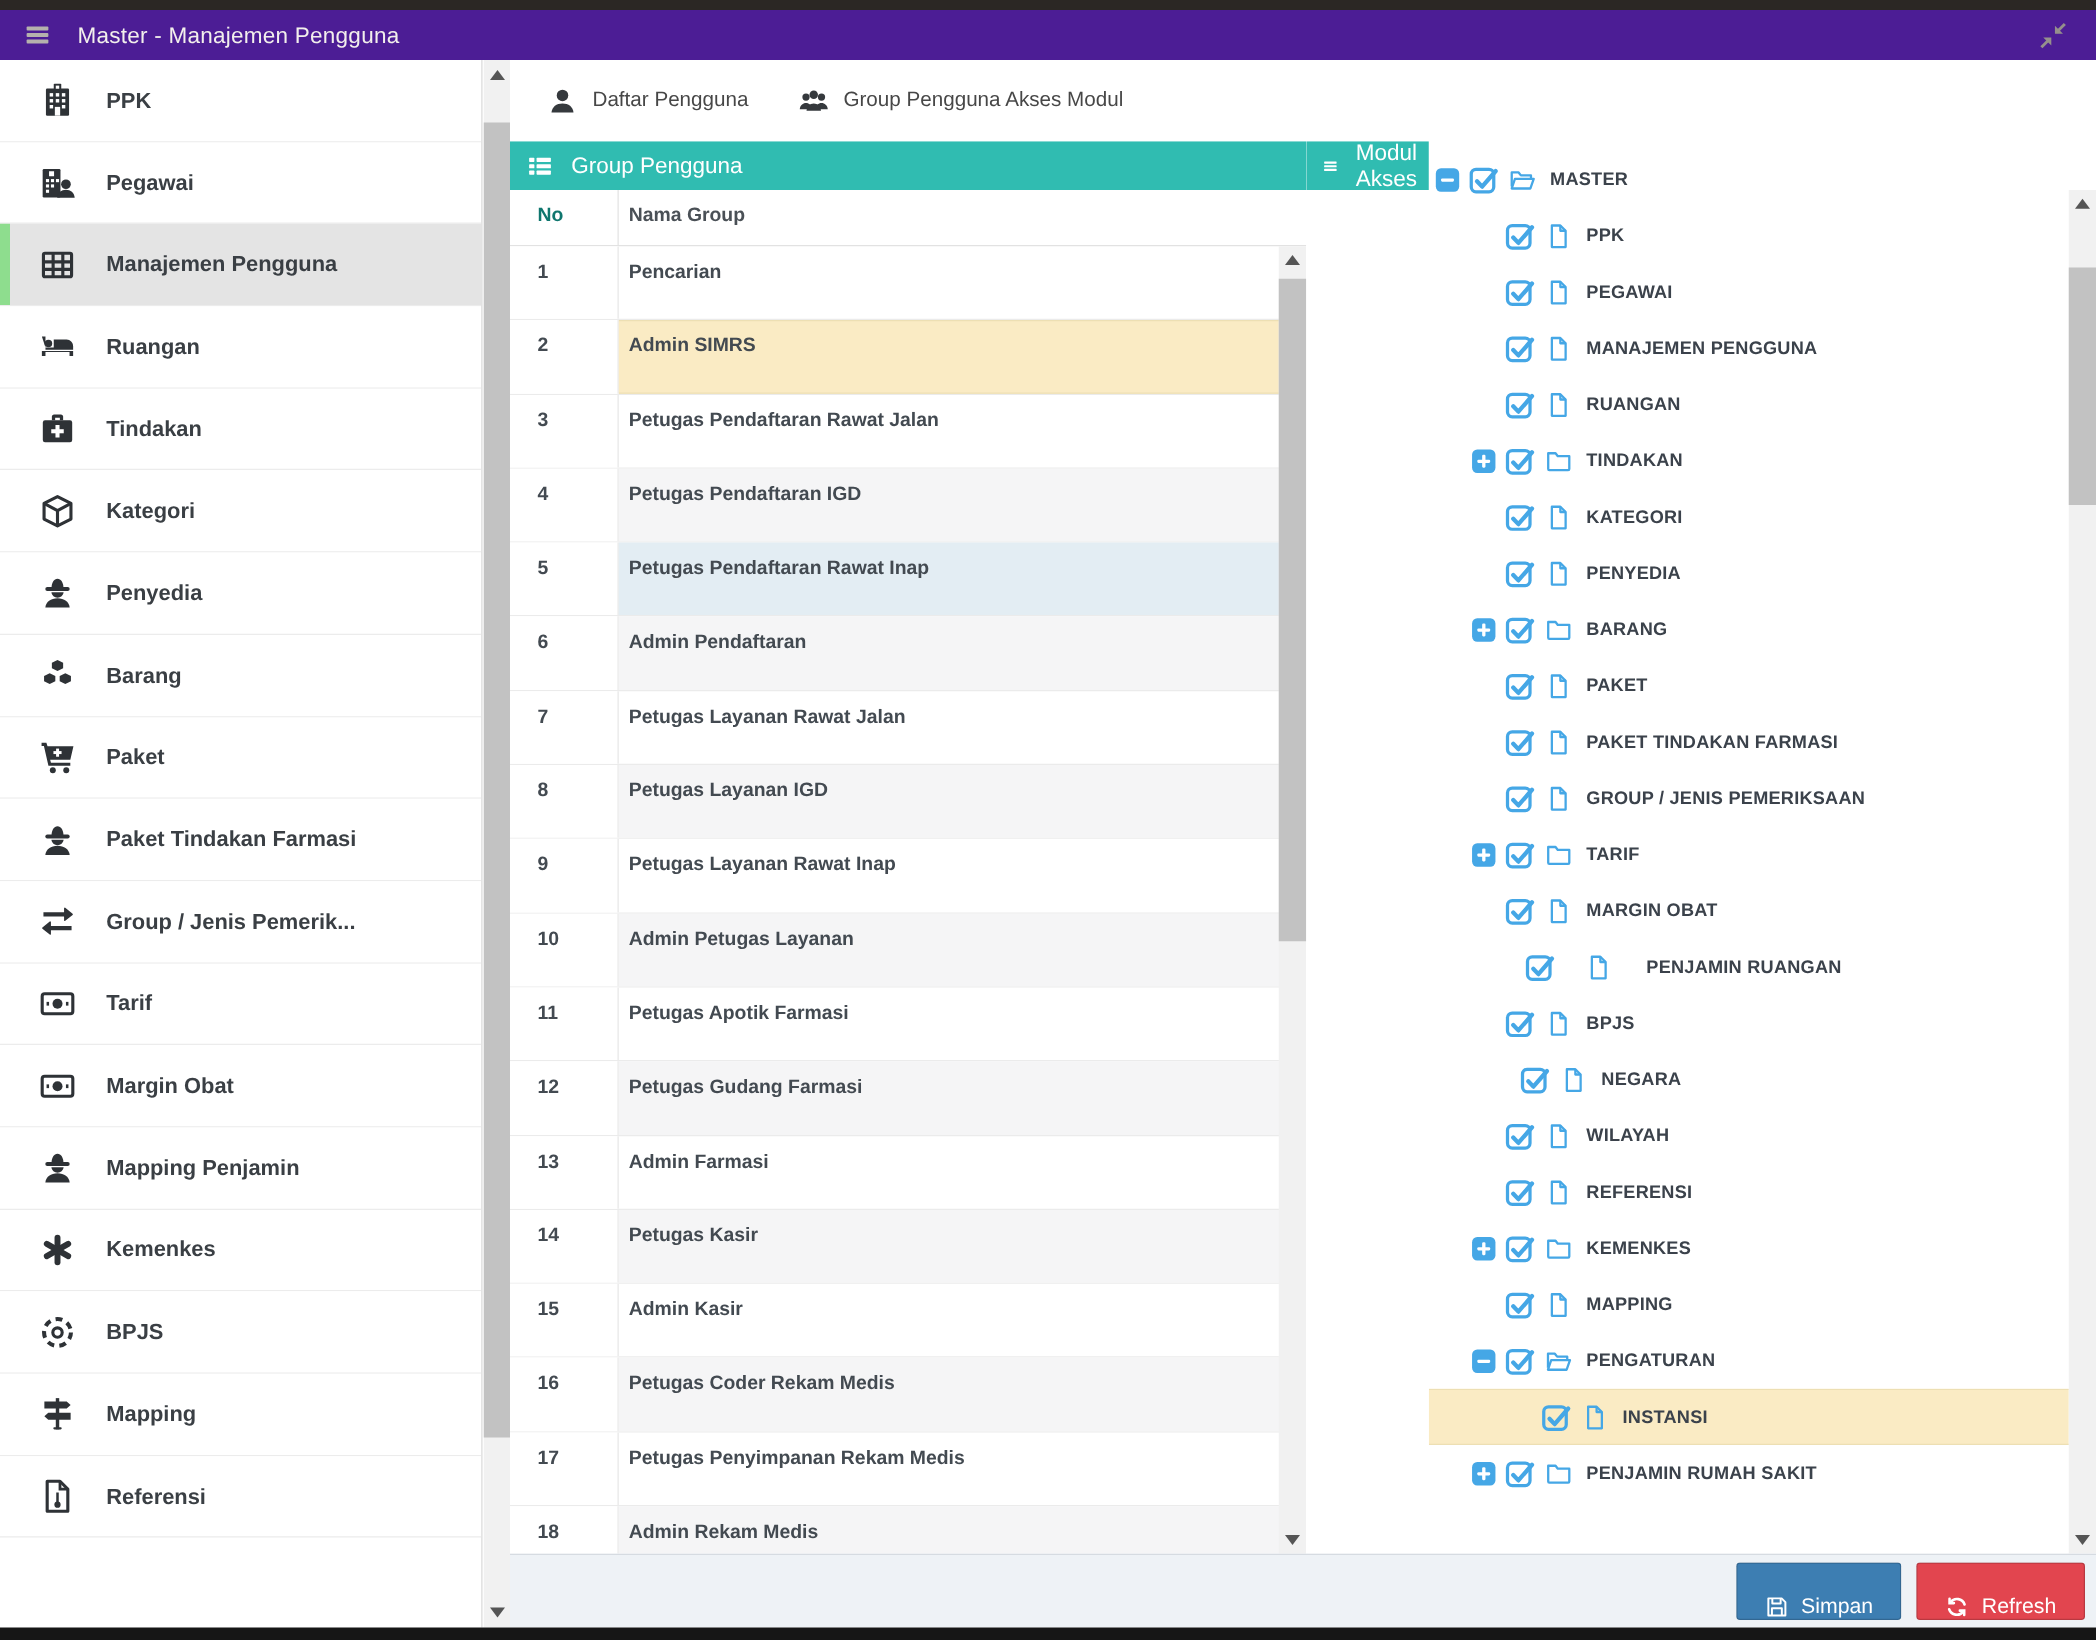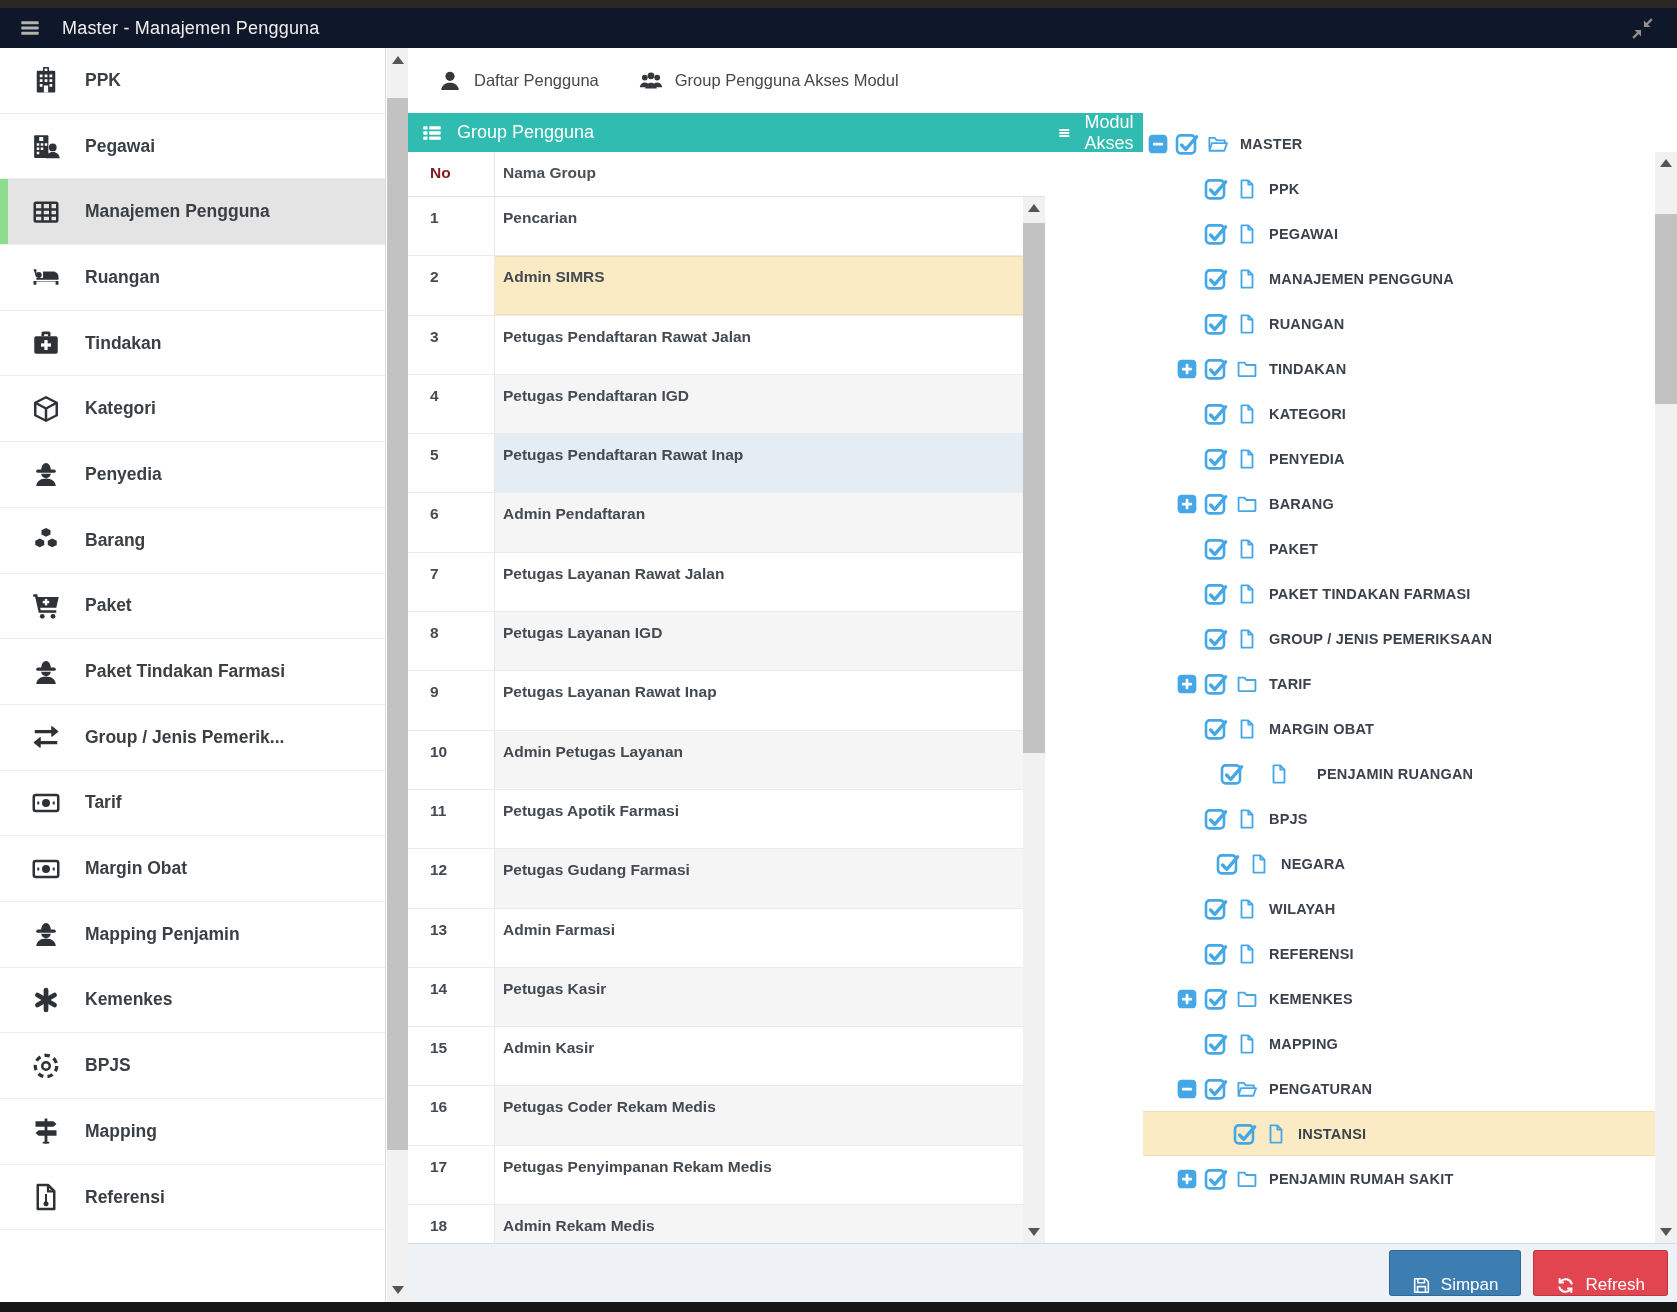--- a/index.html
+++ b/index.html
@@ -3,21 +3,21 @@
 <meta charset="utf-8">
 <style>
   * { margin:0; padding:0; box-sizing:border-box; }
   html,body { width:1677px; height:1312px; overflow:hidden;
     font-family:"Liberation Sans", sans-serif; background:#fff; }
   #screen { position:relative; width:1677px; height:1312px; background:#fff; overflow:hidden; }
 
   .topstrip { position:absolute; left:0; top:0; width:1677px; height:8px; background:#2b2724; }
   .bottomstrip { position:absolute; left:0; top:1302px; width:1677px; height:10px; background:#161616; }
 
-  .titlebar { position:absolute; left:0; top:8px; width:1677px; height:40px; background:#0f172a;
+  .titlebar { position:absolute; left:0; top:8px; width:1677px; height:40px; background:#4c1d95;
     display:flex; align-items:center; }
   .titlebar .burger { width:28px; height:22px; margin-left:16px; color:#b5b1ad; cursor:pointer; }
   .titlebar .ttl { color:#f2efec; font-size:18px; margin-left:18px; letter-spacing:.2px; }
   .titlebar .compress { position:absolute; right:22px; top:8px; width:25px; height:25px; color:#95908c; cursor:pointer; }
 
   .ic { display:block; }
 
   
   .sidebar { position:absolute; left:0; top:48px; width:386px; height:1254px; background:#fff;
     border-right:1px solid #dadada; overflow:hidden; }
@@ -48,21 +48,21 @@
   .tab + .tab { margin-left:40px; }
 
   .panels { position:absolute; left:0; top:65px; width:100%; height:1130px; display:flex; }
 
   .panel-hd { height:39px; background:#30bcb1; display:flex; align-items:center; flex:0 0 39px; }
   .panel-hd .hd-ic { width:22px; height:22px; color:#fff; margin-left:13px; }
   .panel-hd .hd-ttl { color:#fff; font-size:18px; margin-left:14px; }
 
   .gpanel { position:relative; width:637px; height:1130px; display:flex; flex-direction:column; overflow:hidden; }
   .thead { height:45px; display:flex; border-bottom:1px solid #e2e2e2; }
-  .thead .c-no { width:87px; padding:12px 0 0 22px; font-size:15.5px; font-weight:600; color:#7f1d1d;
+  .thead .c-no { width:87px; padding:12px 0 0 22px; font-size:15.5px; font-weight:600; color:#0f766e;
     border-right:1px solid #e4e4e4; }
   .thead .c-name { flex:1; padding:12px 0 0 8px; font-size:15.5px; font-weight:600; color:#4a5056; }
   .tbody { position:relative; flex:1; overflow:hidden; }
   .trow { height:59.3px; display:flex; border-bottom:1px solid #ebebeb; cursor:pointer; }
   .trow .no-cell { width:87px; padding:12px 0 0 22px; font-size:15.5px; font-weight:600; color:#434a51;
     background:#fff; border-right:1px solid #e8e8e8; }
   .trow .name-cell { flex:1; padding:12px 0 0 8px; font-size:15.5px; font-weight:600; color:#434a51; }
   .name-cell.stripe { background:#f5f5f6; }
   .name-cell.yellow { background:#faebc4; box-shadow:inset 0 1px 0 #eddfb3, inset 0 -1px 0 #eddfb3; }
   .name-cell.blue { background:#e3edf3; }

